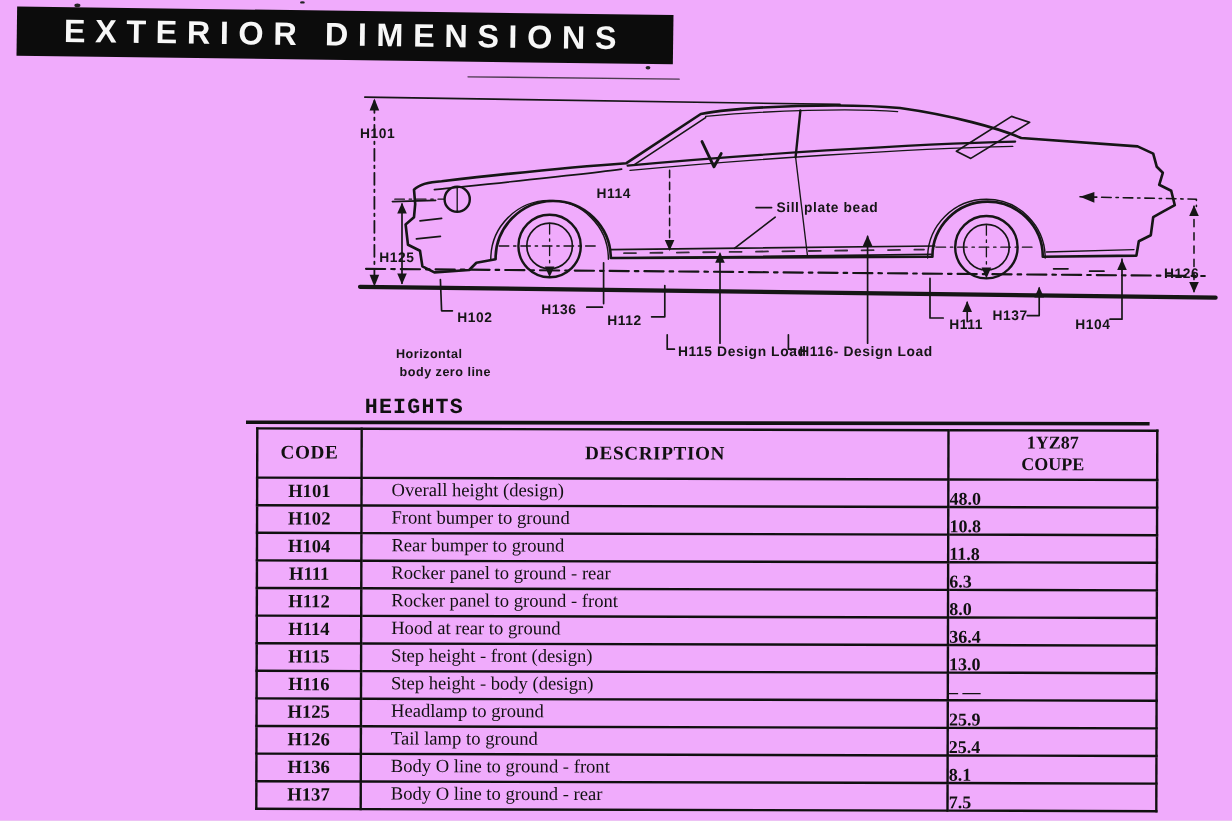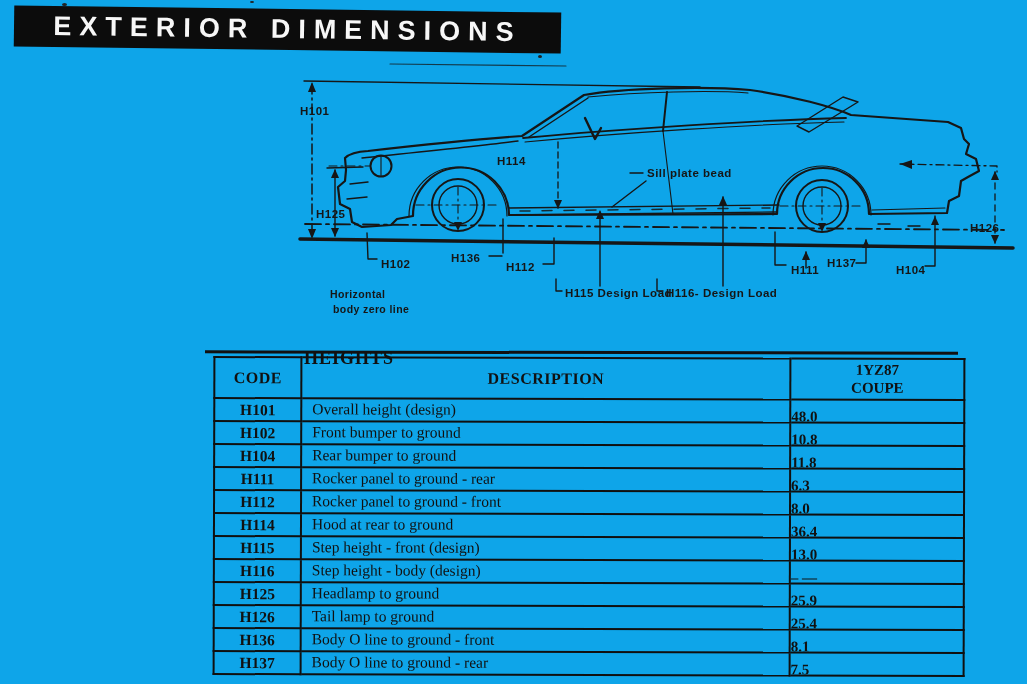--- a/index.html
+++ b/index.html
@@ -1,45 +1,45 @@
 <!DOCTYPE html>
 <html><head>
 <meta charset="utf-8">
 <style>
   html,body{margin:0;padding:0;background:#e8e8e8;}
-  .sheet{position:relative;width:1027px;height:684px;background:#0ea5e9;overflow:hidden;
+  .sheet{position:relative;width:1027px;height:684px;background:#f0abfc;overflow:hidden;
          font-family:"Liberation Serif",serif;color:#111;}
   
   .banner{position:absolute;left:14px;top:9px;width:547px;height:41px;background:#0c0c0c;
           transform:rotate(0.75deg);display:flex;align-items:center;justify-content:center;}
   .banner span{font-family:"Liberation Sans",sans-serif;font-weight:bold;font-size:27px;
                letter-spacing:8px;color:#f7f7f7;white-space:nowrap;}
   .speck{position:absolute;background:#222;border-radius:50%;}
   
   .diagram{position:absolute;left:0;top:0;width:1027px;height:330px;}
   .diagram text{font-family:"Liberation Sans",sans-serif;font-weight:bold;fill:#161616;}
   .lbl{font-size:11.5px;letter-spacing:0.5px;}
   .lbl-sm{font-size:10.5px;letter-spacing:0.4px;}
   
-  .section-title{position:absolute;left:304px;top:348px;font-weight:bold;font-size:18px;
-                 letter-spacing:1px;font-family:Liberation Serif, serif;}
+  .section-title{position:absolute;left:304px;top:330px;font-weight:bold;font-size:18px;
+                 letter-spacing:1px;font-family:Liberation Mono, monospace;}
   .pre-line{position:absolute;left:205px;top:351px;width:753px;height:3px;background:#111;
             transform:rotate(0.1deg);}
   table.heights{position:absolute;left:213px;top:357px;width:744px;border-collapse:collapse;
                 table-layout:fixed;transform:rotate(0.15deg);}
   table.heights td,table.heights th{border:2.5px solid #101010;padding:0;vertical-align:middle;
                 overflow:hidden;}
   th.h-code{width:85px;font-size:16px;font-weight:bold;letter-spacing:0.5px;margin-top:18px;}
   th.h-desc{width:487px;font-size:16px;font-weight:bold;letter-spacing:0.5px;}
   th.h-val{width:172px;font-size:15px;font-weight:bold;line-height:1.15;}
   tr.hdr{height:41px;}
   tr.row{height:23px;}
   td.c-code{text-align:center;font-weight:bold;font-size:15.5px;}
   td.c-desc{text-align:left;font-size:15.5px;}
-  td.c-desc span{display:inline-block;padding-left:10px;transform:translateY(-1px);}
+  td.c-desc span{display:inline-block;padding-left:24px;transform:translateY(-1px);}
   td.c-val{text-align:left;font-size:15px;font-weight:600;}
   td.c-val span{display:inline-block;transform:translateY(6px);}
 </style>
 </head>
 <body>
 
 <div class="sheet">
 
   <div class="banner">
     <span>EXTERIOR DIMENSIONS</span>

